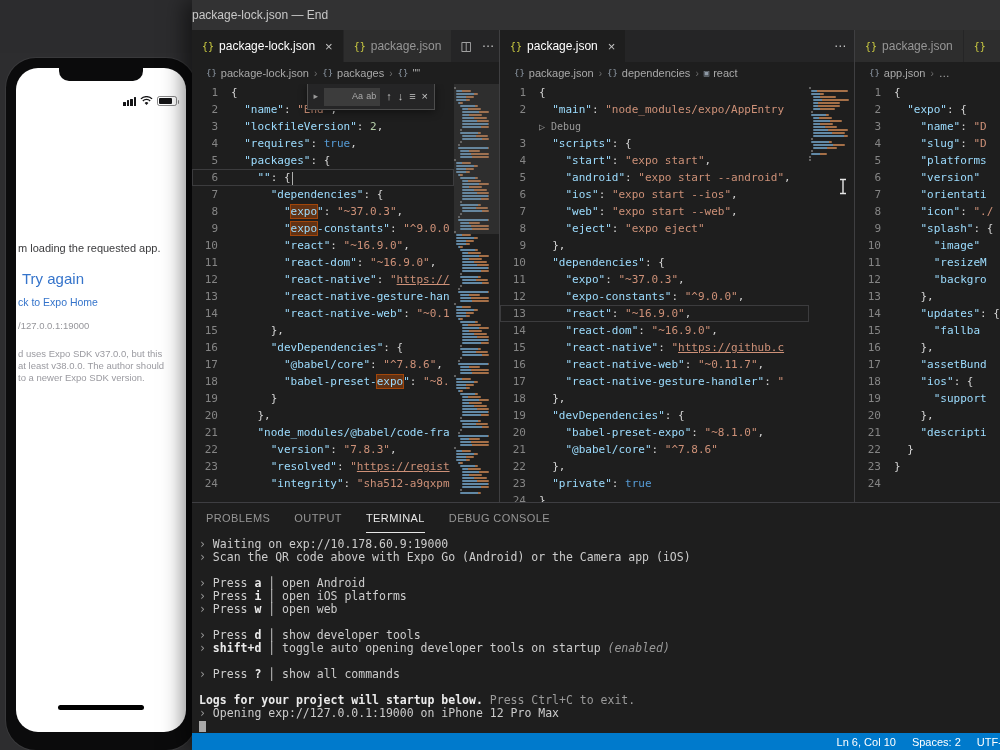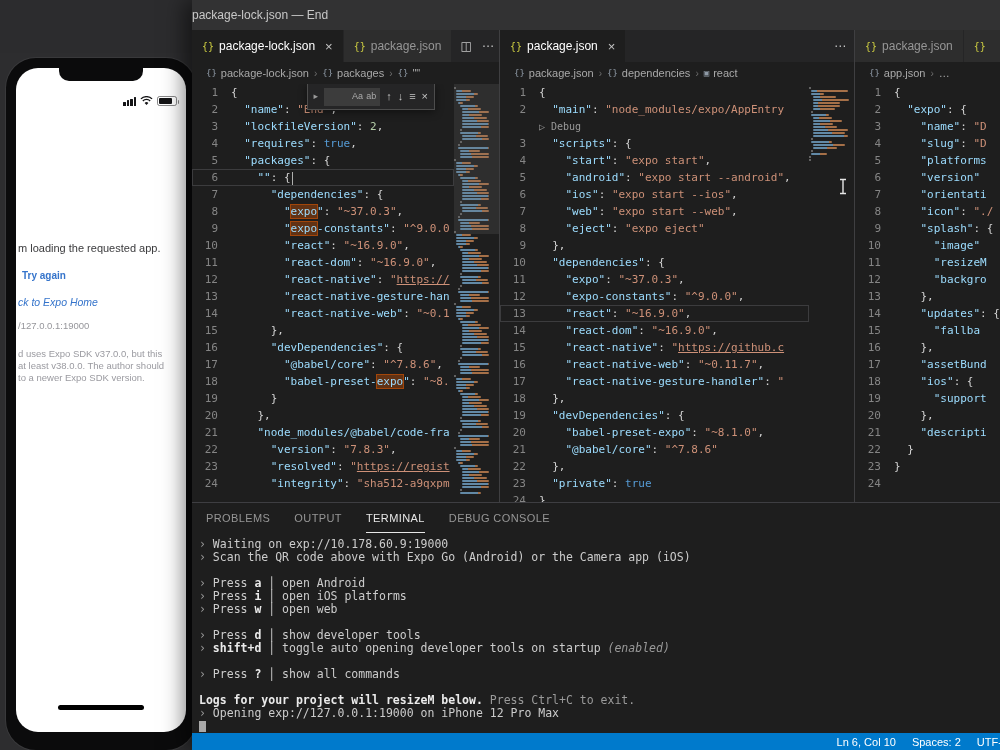--- a/index.html
+++ b/index.html
@@ -25,22 +25,22 @@
   .bars { display:flex; align-items:flex-end; gap:1px; height:9px; }
   .bars i { display:block; width:2.5px; background:#141416; border-radius:.5px; }
   .bars i:nth-child(1){height:4px} .bars i:nth-child(2){height:5.5px}
   .bars i:nth-child(3){height:7px} .bars i:nth-child(4){height:8.5px}
   .battery { width:20px; height:9.5px; border:1px solid rgba(20,20,22,.5); border-radius:2.5px; position:relative; }
   .battery::after { content:''; position:absolute; right:-3px; top:2.5px; width:1.5px; height:4px;
     background:rgba(20,20,22,.5); border-radius:0 1px 1px 0; }
   .battery b { position:absolute; left:1px; top:1px; bottom:1px; width:13px; background:#141416; border-radius:1px; }
   .err-line { position:absolute; left:2px; white-space:nowrap; }
   .err-msg { top:174px; font-size:11px; color:#3a3a3c; }
-  .err-try { top:202px; left:6px; font-size:10px; color:#3574cb;font-weight:bold; }
-  .err-home { top:228px; font-size:10.5px; color:#3574cb;font-style:italic; }
+  .err-try { top:202px; left:6px; font-size:15px; color:#3574cb; }
+  .err-home { top:228px; font-size:10.5px; color:#3574cb; }
   .err-url { top:252px; font-size:9.5px; color:#96969b; }
   .err-details { top:280px; font-size:9.5px; line-height:12px; color:#9a9aa0; }
   .home-indicator { position:absolute; bottom:22px; left:50%; transform:translateX(-50%);
     width:86px; height:5px; background:#000; border-radius:3px; }
 
   
   .vscode { position:absolute; left:192px; top:0; width:808px; height:750px; z-index:2;
     background:#1e1e1e; box-shadow:-8px 0 20px rgba(0,0,0,.5); display:flex; flex-direction:column; }
   .titlebar { height:30px; background:#323233; color:#c8c8c8; font-size:12px;
     display:flex; align-items:center; justify-content:flex-start; flex:none; }
@@ -513,21 +513,21 @@
         <div class="trow">&nbsp;</div>
         <div class="trow"><span class="tg">› </span><span class="tw">Press </span><span class="tb">a</span><span class="tw"> │ open Android</span></div>
         <div class="trow"><span class="tg">› </span><span class="tw">Press </span><span class="tb">i</span><span class="tw"> │ open iOS platforms</span></div>
         <div class="trow"><span class="tg">› </span><span class="tw">Press </span><span class="tb">w</span><span class="tw"> │ open web</span></div>
         <div class="trow">&nbsp;</div>
         <div class="trow"><span class="tg">› </span><span class="tw">Press </span><span class="tb">d</span><span class="tw"> │ show developer tools</span></div>
         <div class="trow"><span class="tg">› </span><span class="tb">shift+d</span><span class="tw"> │ toggle auto opening developer tools on startup </span><span class="tgi">(enabled)</span></div>
         <div class="trow">&nbsp;</div>
         <div class="trow"><span class="tg">› </span><span class="tw">Press </span><span class="tb">?</span><span class="tw"> │ show all commands</span></div>
         <div class="trow">&nbsp;</div>
-        <div class="trow"><span class="tb">Logs for your project will resizeM below. </span><span class="tg">Press Ctrl+C to exit.</span></div>
+        <div class="trow"><span class="tb">Logs for your project will startup below. </span><span class="tg">Press Ctrl+C to exit.</span></div>
         <div class="trow"><span class="tg">› </span><span class="tw">Opening exp://127.0.0.1:19000 on iPhone 12 Pro Max</span></div>
         <div class="trow"><span class="tcur"></span></div>
       </div>
   </div>
 
   <div class="statusbar">
     <div class="status-right">
       <span class="sitem">Ln 6, Col 10</span>
       <span class="sitem">Spaces: 2</span>
       <span class="sitem">UTF-8</span>

